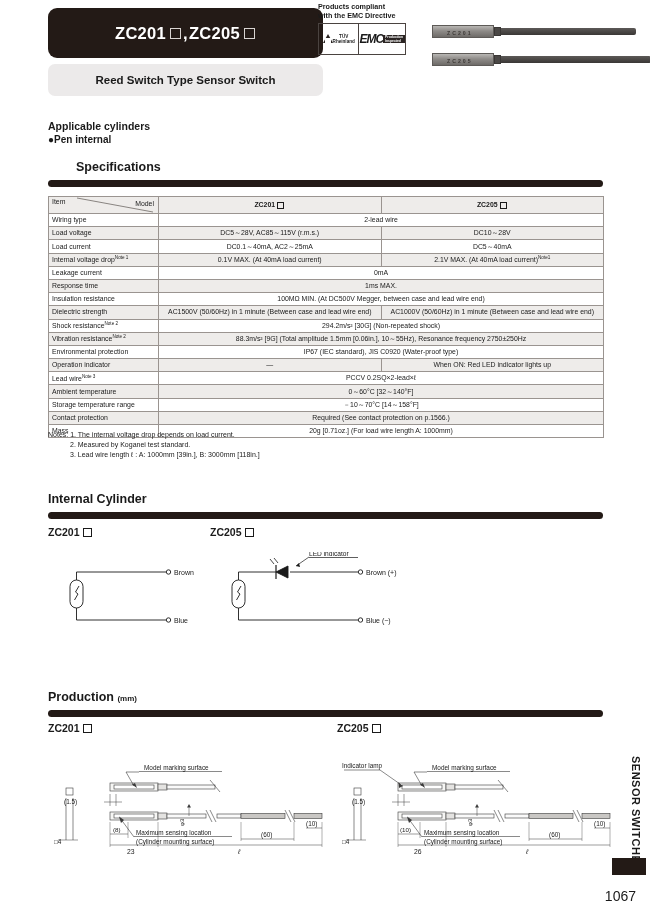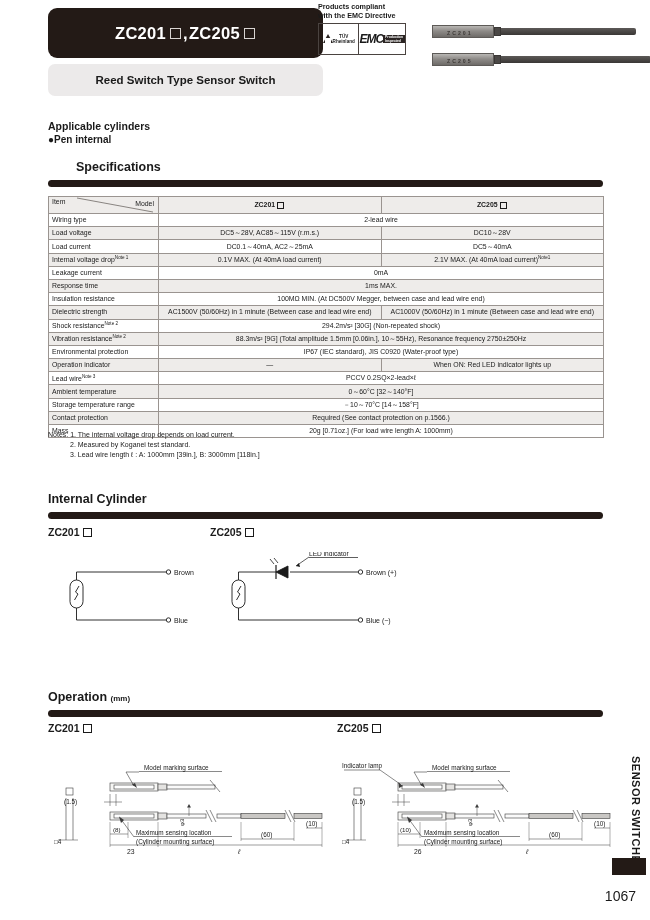--- a/index.html
+++ b/index.html
@@ -337,21 +337,21 @@
       <path d="M86 14 L99 5" stroke-width="0.7"></path>
       <path d="M86 14 L90 15 L89 11 Z" fill="#1a1a1a" stroke="none"></path>
       <path d="M99 5.5 L148 5.5" stroke-width="0.7"></path>
     </g>
     <text x="99" y="3.5" font-size="6.6">LED indicator</text>
     <text x="156" y="22.5" font-size="7">Brown (+)</text>
     <text x="156" y="70.5" font-size="7">Blue (−)</text>
   </svg>
 
   <div class="sec-head" style="left:48px; top:690px;">
-    <span>Operation</span>
+    <span>Production</span>
     <span class="unit">(mm)</span>
   </div>
   <div class="rule" style="top:710px;"></div>
 
   <div class="model-lbl" style="left:48px; top:722px;">
     <span>ZC201</span>
       <span class="sq"></span>
   </div>
   <div class="model-lbl" style="left:337px; top:722px;">
     <span>ZC205</span>

